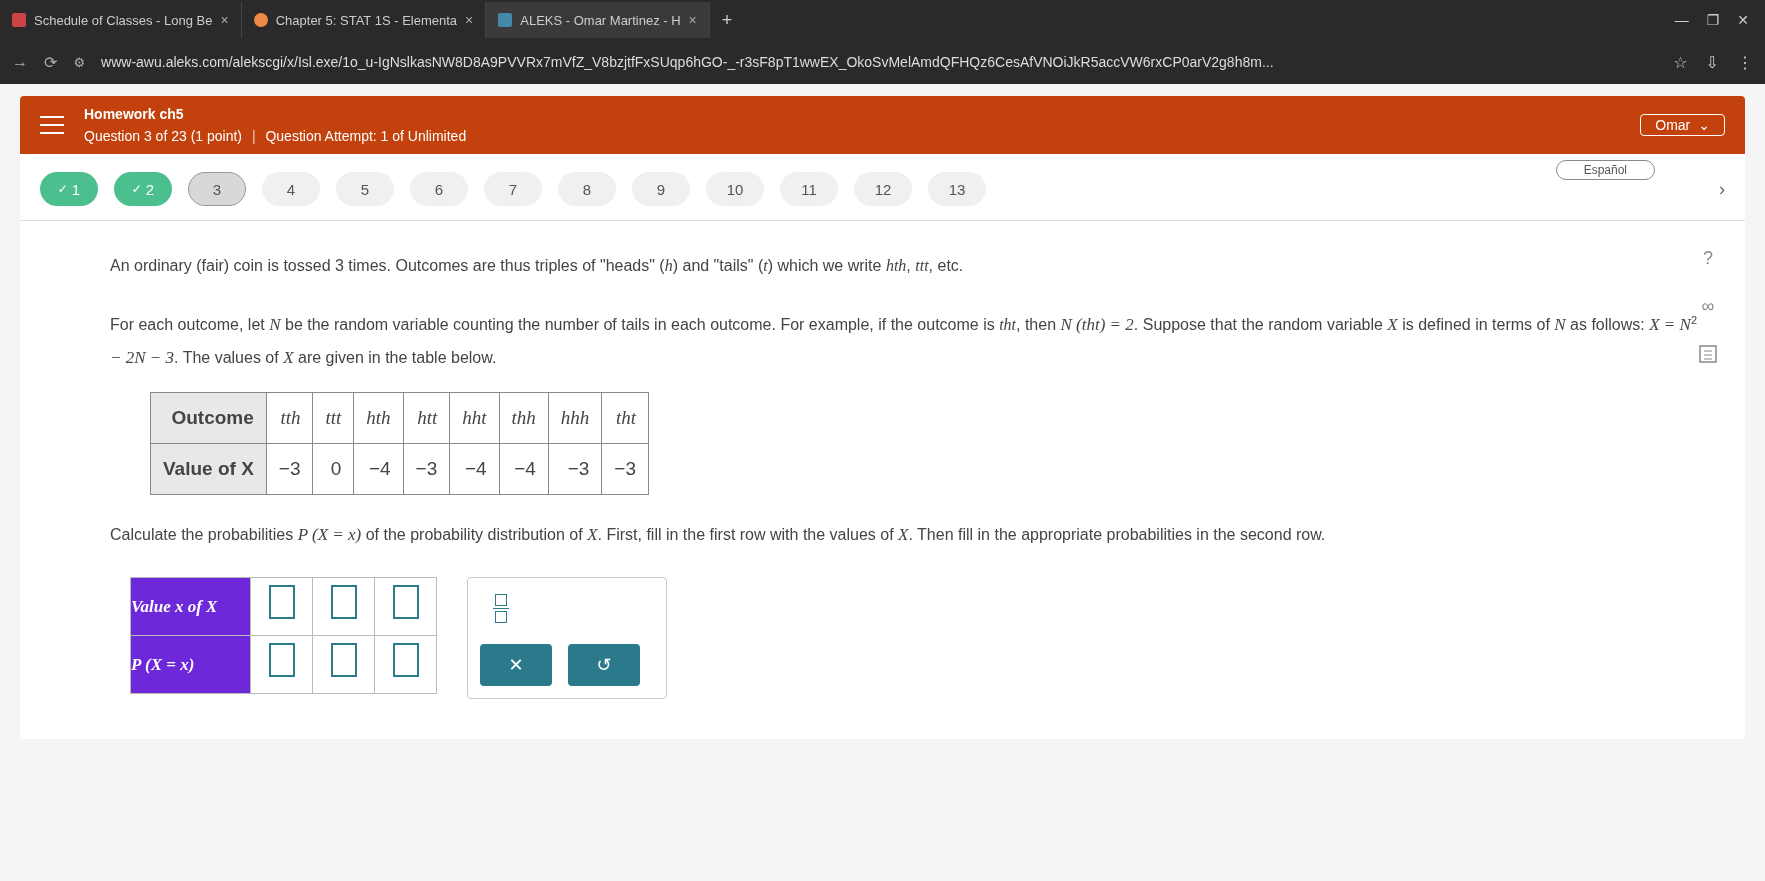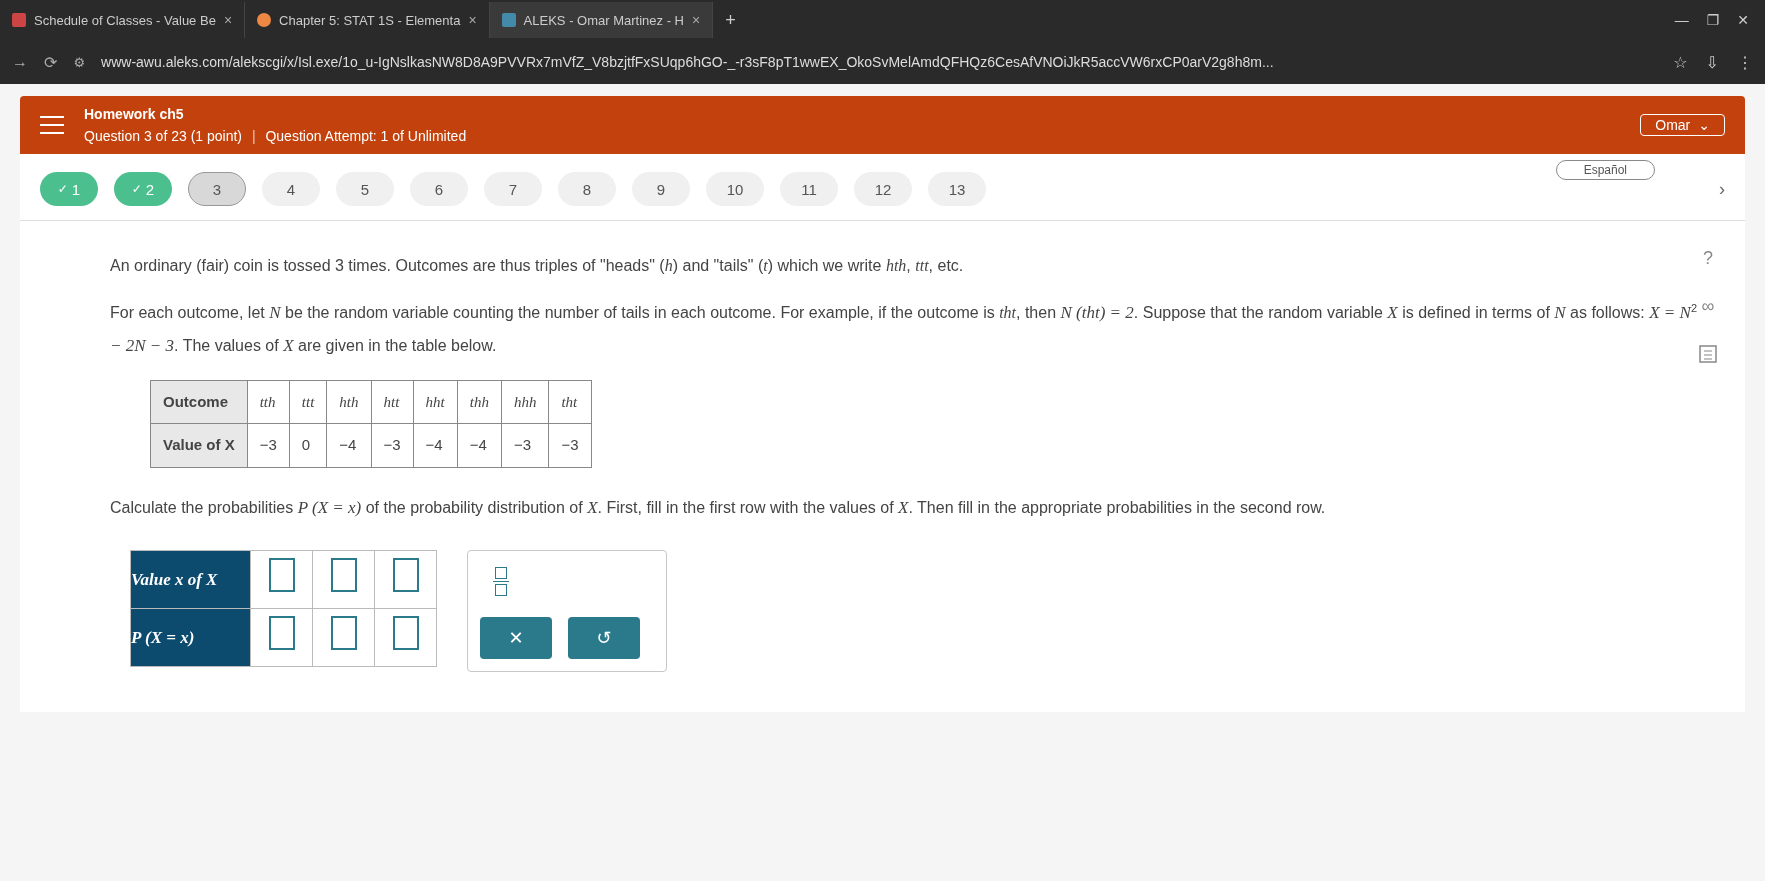--- a/index.html
+++ b/index.html
@@ -40,45 +40,45 @@
 
 .question-body { background: #fff; padding: 30px 40px 40px 90px; position: relative; color: #444; font-size: 16px; line-height: 1.9; }
 .side-tools { position: absolute; right: 24px; top: 24px; display: flex; flex-direction: column; gap: 22px; }
 .tool-icon { width: 26px; height: 26px; color: #888; font-size: 18px; display: flex; align-items: center; justify-content: center; cursor: pointer; }
 
 .ital { font-style: italic; font-family: 'Times New Roman', serif; }
 .math-var { font-style: italic; font-family: 'Times New Roman', serif; font-size: 17px; }
 sup.exp { font-size: 11px; vertical-align: super; }
 
 .data-table { border-collapse: collapse; margin: 18px 0 24px 40px; }
-.data-table td, .data-table th { border: 1px solid #888; padding: 7px 12px; text-align: left; font-size: 15px; }
+.data-table td, .data-table th { border: 1px solid #888; padding: 7px 12px; text-align: right; font-size: 19px; }
 .data-table .row-header { background: #e8e8e8; font-weight: bold; }
 .data-table .ital-cell { font-style: italic; font-family: 'Times New Roman', serif; }
 
 .answer-area { display: flex; gap: 30px; margin-top: 26px; margin-left: 20px; align-items: flex-start; }
 .ans-table { border-collapse: collapse; }
 .ans-table td { border: 1px solid #bbb; padding: 0; }
-.ans-hdr { background: #0c4a6e; color: #fff; font-weight: bold; padding: 18px 14px; font-size: 15px; width: 120px; }
+.ans-hdr { background: #6d28d9; color: #fff; font-weight: bold; padding: 18px 14px; font-size: 15px; width: 120px; }
 .ans-cell { width: 62px; height: 58px; text-align: center; }
 .ans-input { width: 26px; height: 34px; border: 2px solid #2b7a8c; display: inline-block; cursor: text; }
 
 .toolbox { border: 1px solid #c8c8c8; border-radius: 4px; padding: 12px; width: 200px; }
 .frac-tool { width: 30px; height: 36px; display: flex; flex-direction: column; align-items: center; justify-content: center; border: 1px solid transparent; cursor: pointer; margin-bottom: 18px; margin-left: 6px; }
 .frac-tool .box { width: 12px; height: 12px; border: 1.5px solid #2b7a8c; }
 .frac-tool .bar { width: 16px; height: 1.5px; background: #2b7a8c; margin: 2px 0; }
 .tool-btns { display: flex; gap: 16px; }
 .tool-btn { width: 72px; height: 42px; background: #2b7a8c; color: #fff; border-radius: 4px; display: flex; align-items: center; justify-content: center; font-size: 18px; cursor: pointer; }
 </style>
 </head>
 <body>
 
 <div class="browser-top">
   <div class="tab">
     <span class="tab-favicon" style="background:#c44;border-radius:2px;"></span>
-    <span>Schedule of Classes - Value Be</span>
+    <span>Schedule of Classes - Long Be</span>
     <span class="tab-close">×</span>
   </div>
   <div class="tab">
     <span class="tab-favicon" style="background:#e84;border-radius:50%;"></span>
     <span>Chapter 5: STAT 1S - Elementa</span>
     <span class="tab-close">×</span>
   </div>
   <div class="tab active">
     <span class="tab-favicon" style="background:#48a;border-radius:2px;"></span>
     <span>ALEKS - Omar Martinez - H</span>
@@ -185,21 +185,21 @@
             <line x1="6" y1="11" x2="14" y2="11" stroke="#888"></line>
             <line x1="6" y1="15" x2="14" y2="15" stroke="#888"></line>
           </svg>
       </div>
     </div>
 
     <p>
       <span>An ordinary (fair) coin is tossed 3 times. Outcomes are thus triples of "heads" (</span><span class="ital">h</span><span>) and "tails" (</span><span class="ital">t</span><span>) which we write </span><span class="ital">hth</span><span>, </span><span class="ital">ttt</span><span>, etc.</span>
     </p>
 
-    <p style="margin-top:16px;">
+    <p style="margin-top:28px;">
       <span>For each outcome, let </span><span class="math-var">N</span><span> be the random variable counting the number of tails in each outcome. For example, if the outcome is </span><span class="ital">tht</span><span>, then </span><span class="math-var">N (tht) = 2</span><span>. Suppose that the random variable </span><span class="math-var">X</span><span> is defined in terms of </span><span class="math-var">N</span><span> as follows: </span><span class="math-var">X = N</span><sup class="exp">2</sup><span class="math-var"> − 2N − 3</span><span>. The values of </span><span class="math-var">X</span><span> are given in the table below.</span>
     </p>
 
     <table class="data-table">
       <tbody>
           <tr>
         <td class="row-header">Outcome</td>
         <td class="ital-cell">tth</td>
         <td class="ital-cell">ttt</td>
         <td class="ital-cell">hth</td>

